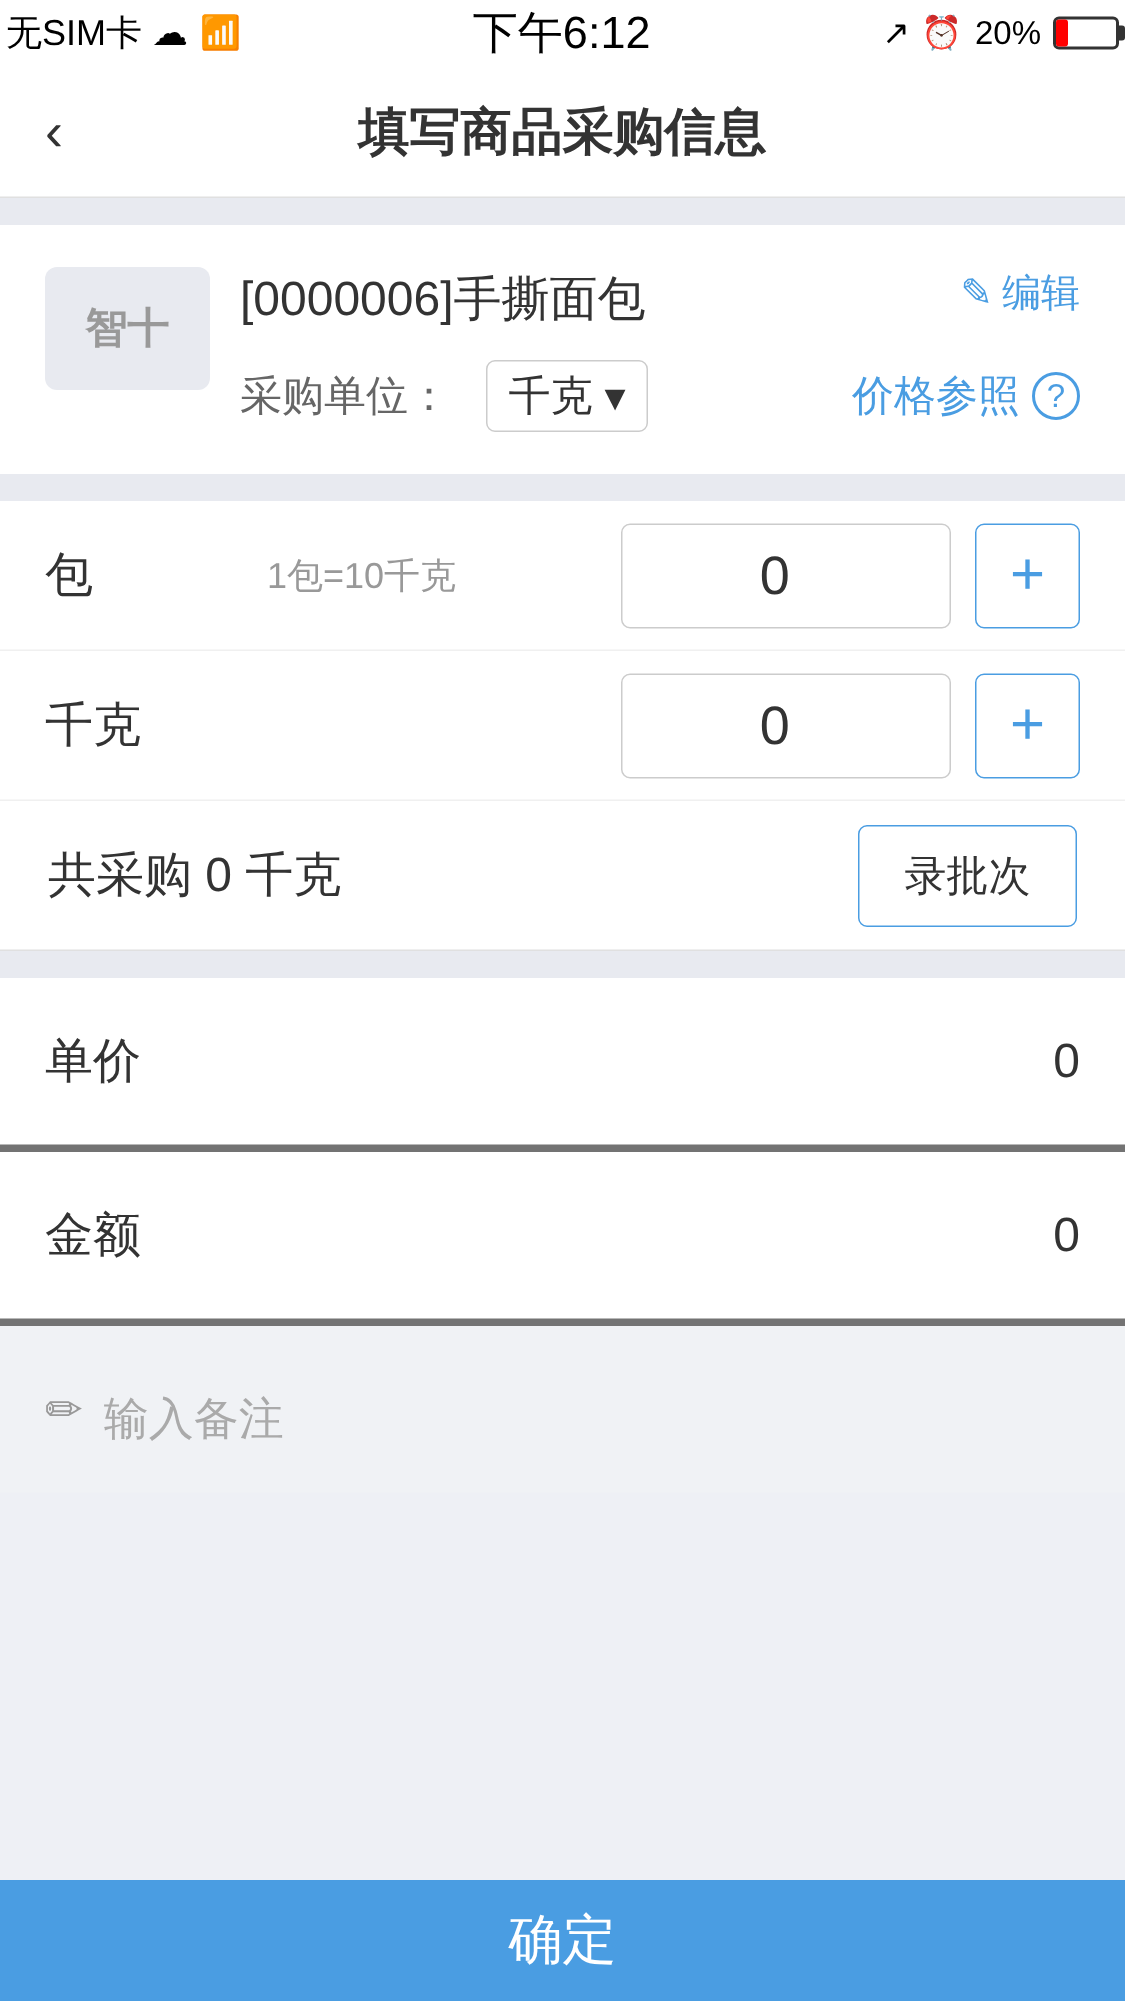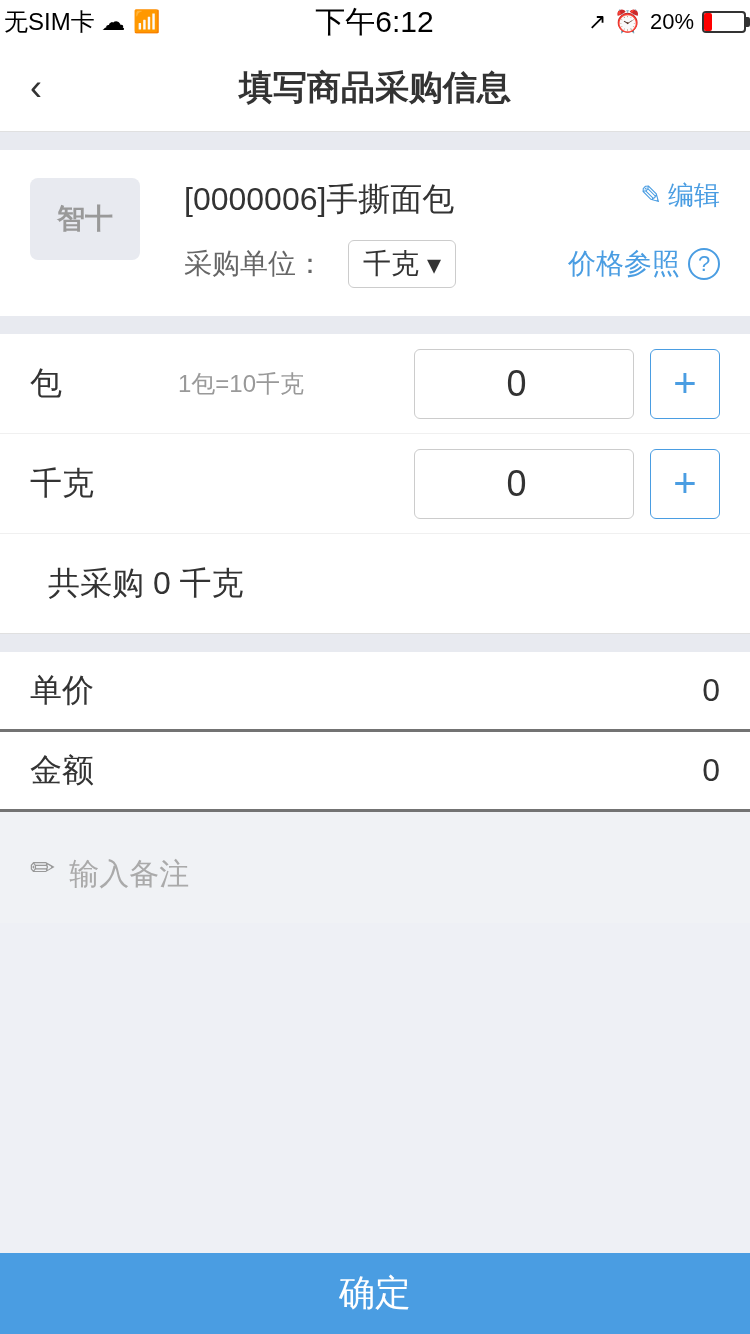--- a/index.html
+++ b/index.html
@@ -77,21 +77,21 @@
       border-radius: 8px;
       display: flex;
       align-items: center;
       justify-content: center;
       flex-shrink: 0;
       font-size: 28px;
       color: #999;
       font-weight: bold;
       flex-direction: column;
     }
-    .product-info { flex: 1; margin-left: 24px; }
+    .product-info { flex: 1; }
     .product-header {
       display: flex;
       justify-content: space-between;
       align-items: flex-start;
     }
     .product-name {
       font-size: 32px;
       color: #333;
       font-weight: 500;
     }
@@ -185,21 +185,21 @@
       align-items: center;
       justify-content: center;
       cursor: pointer;
       font-weight: 300;
     }
 
     
     .summary-row {
       display: flex;
       align-items: center;
-      padding: 0 48px;
+      padding: 0 32px;
       height: 100px;
       background: #fff;
       border-bottom: 1px solid #e0e0e0;
     }
     .summary-text {
       flex: 1;
       font-size: 32px;
       color: #333;
     }
     .batch-btn {
@@ -214,22 +214,22 @@
 
     
     .price-section {
       background: #fff;
       margin-top: 0;
     }
     .price-row {
       display: flex;
       align-items: center;
       padding: 16px 30px;
-      height: 80px;
-      border-bottom: 3px solid #737373;
+      height: 116px;
+      border-bottom: 5px solid #737373;
     }
     .price-row-label {
       font-size: 32px;
       color: #333;
       flex: 1;
     }
     .price-row-value {
       font-size: 32px;
       color: #333;
     }
@@ -343,20 +343,21 @@
     <span class="form-row-label">千克</span>
     <div class="form-row-input-wrap">
       <input class="qty-input" type="number" value="0" style="">
       <div class="plus-btn">+</div>
     </div>
   </div>
 </div>
 
 <div class="summary-row">
   <span class="summary-text">共采购 0 千克</span>
+  <button class="batch-btn">录批次</button>
 </div>
 
 <div class="section-divider"></div>
 
 <div class="price-section">
   <div class="price-row">
     <span class="price-row-label">单价</span>
     <span class="price-row-value">0</span>
   </div>
   <div class="price-row">

